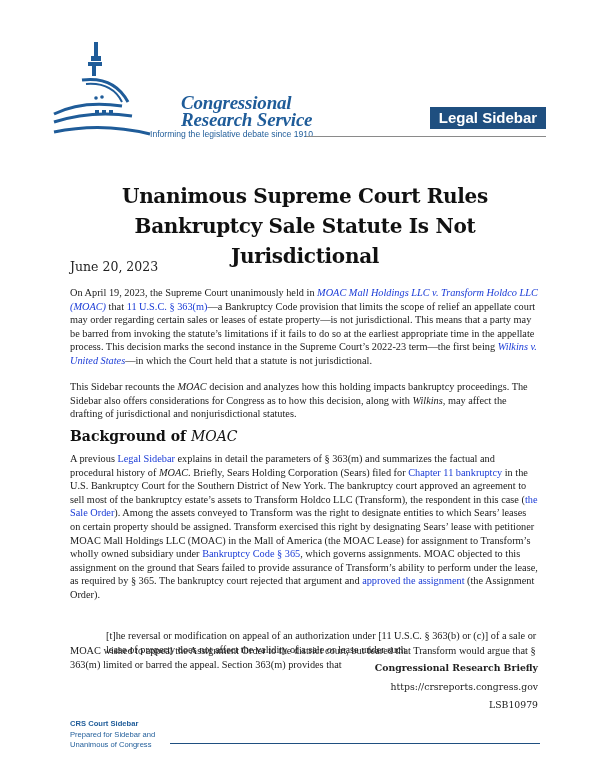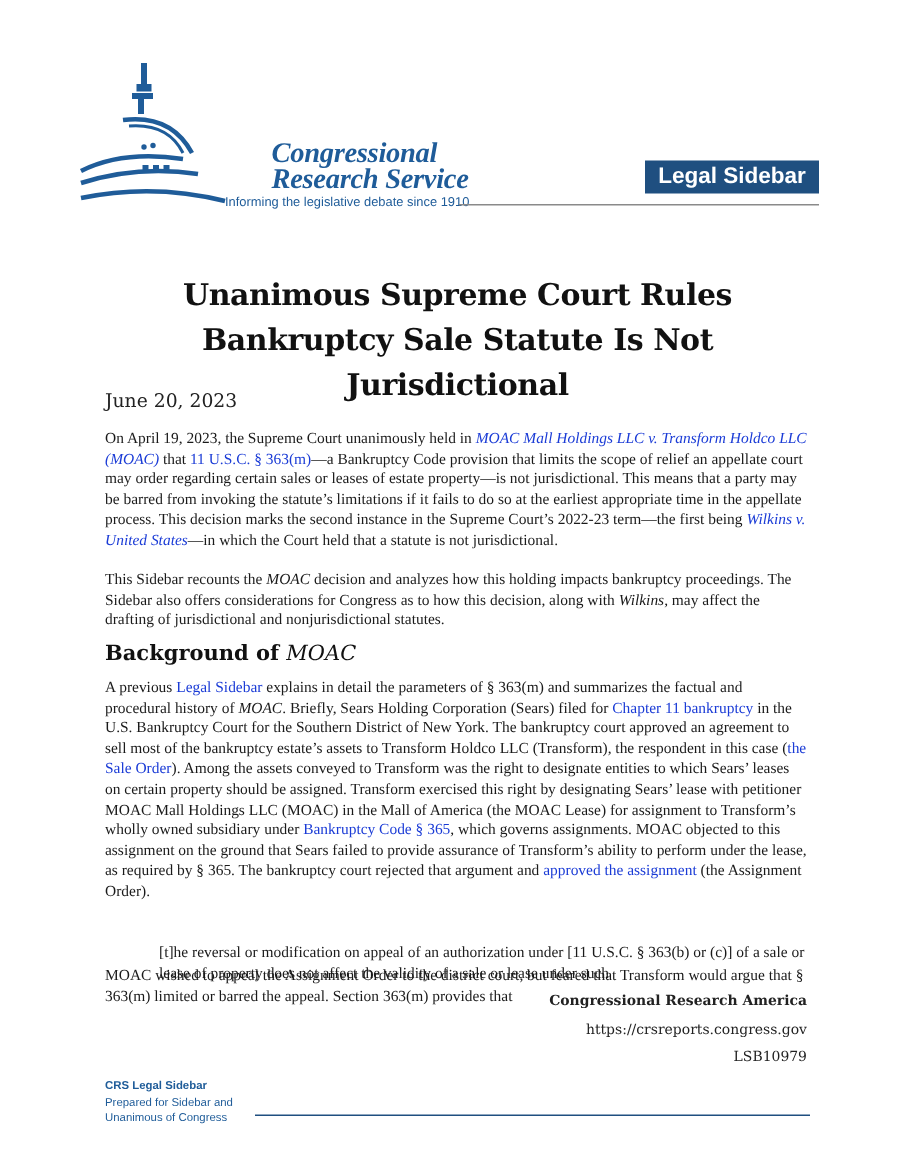--- a/index.html
+++ b/index.html
@@ -61,22 +61,22 @@
 <div class="abs para" style="top:380px;"><span>This Sidebar recounts the </span><i>MOAC</i><span> decision and analyzes how this holding impacts bankruptcy proceedings. The Sidebar also offers considerations for Congress as to how this decision, along with </span><i>Wilkins</i><span>, may affect the drafting of jurisdictional and nonjurisdictional statutes.</span></div>
 
 <div class="abs h2"><span>Background of </span><i>MOAC</i></div>
 
 <div class="abs para" style="top:452px;"><span>A previous </span><a href="#">Legal Sidebar</a><span> explains in detail the parameters of § 363(m) and summarizes the factual and procedural history of </span><i>MOAC</i><span>. Briefly, Sears Holding Corporation (Sears) filed for </span><a href="#">Chapter 11 bankruptcy</a><span> in the U.S. Bankruptcy Court for the Southern District of New York. The bankruptcy court approved an agreement to sell most of the bankruptcy estate’s assets to Transform Holdco LLC (Transform), the respondent in this case (</span><a href="#">the Sale Order</a><span>). Among the assets conveyed to Transform was the right to designate entities to which Sears’ leases on certain property should be assigned. Transform exercised this right by designating Sears’ lease with petitioner MOAC Mall Holdings LLC (MOAC) in the Mall of America (the MOAC Lease) for assignment to Transform’s wholly owned subsidiary under </span><a href="#">Bankruptcy Code § 365</a><span>, which governs assignments. MOAC objected to this assignment on the ground that Sears failed to provide assurance of Transform’s ability to perform under the lease, as required by § 365. The bankruptcy court rejected that argument and </span><a href="#">approved the assignment</a><span> (the Assignment Order).</span></div>
 
 <div class="abs para" style="top:598px;margin-top:46px;">MOAC wished to appeal the Assignment Order to the district court, but feared that Transform would argue that § 363(m) limited or barred the appeal. Section 363(m) provides that</div>
 
 <div class="abs quote" style="top:629px;">[t]he reversal or modification on appeal of an authorization under [11 U.S.C. § 363(b) or (c)] of a sale or lease of property does not affect the validity of a sale or lease under such</div>
 
-<div class="abs footer-right" style="top:662px; font-weight:bold;">Congressional Research America</div>
+<div class="abs footer-right" style="top:662px; font-weight:bold;">Congressional Research Briefly</div>
 <div class="abs footer-right" style="top:681px;text-align:center;">https://crsreports.congress.gov</div>
 <div class="abs footer-right" style="top:699px;">LSB10979</div>
 
 <div class="abs footer-left" style="top:719px;">
-  <div style="font-weight:bold;">CRS Legal Sidebar</div>
+  <div style="font-weight:bold;">CRS Court Sidebar</div>
   <div>Prepared for Sidebar and</div>
   <div>Unanimous of Congress</div>
 </div>
 <div class="abs footer-rule"></div>
 
 </body></html>

